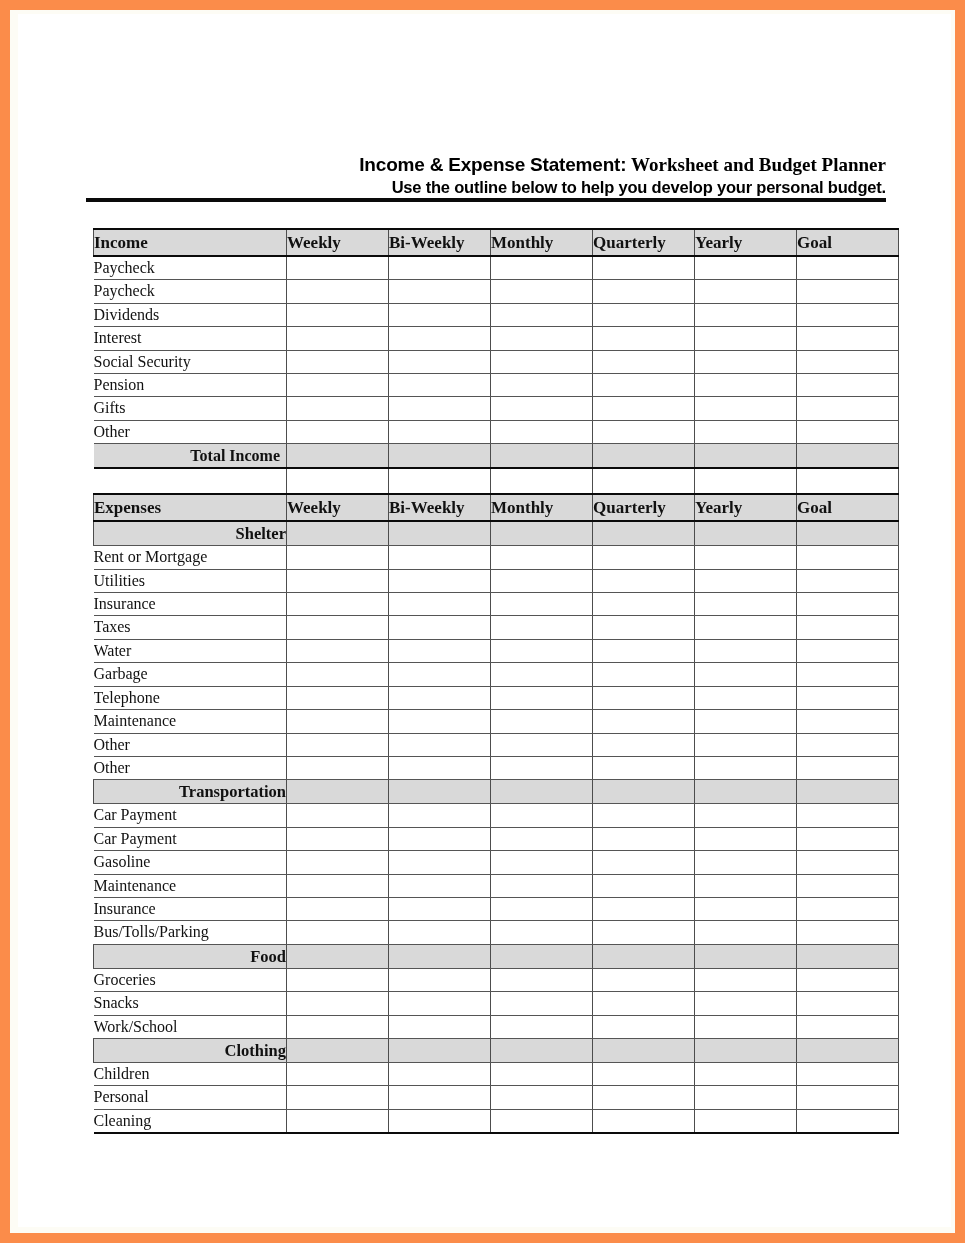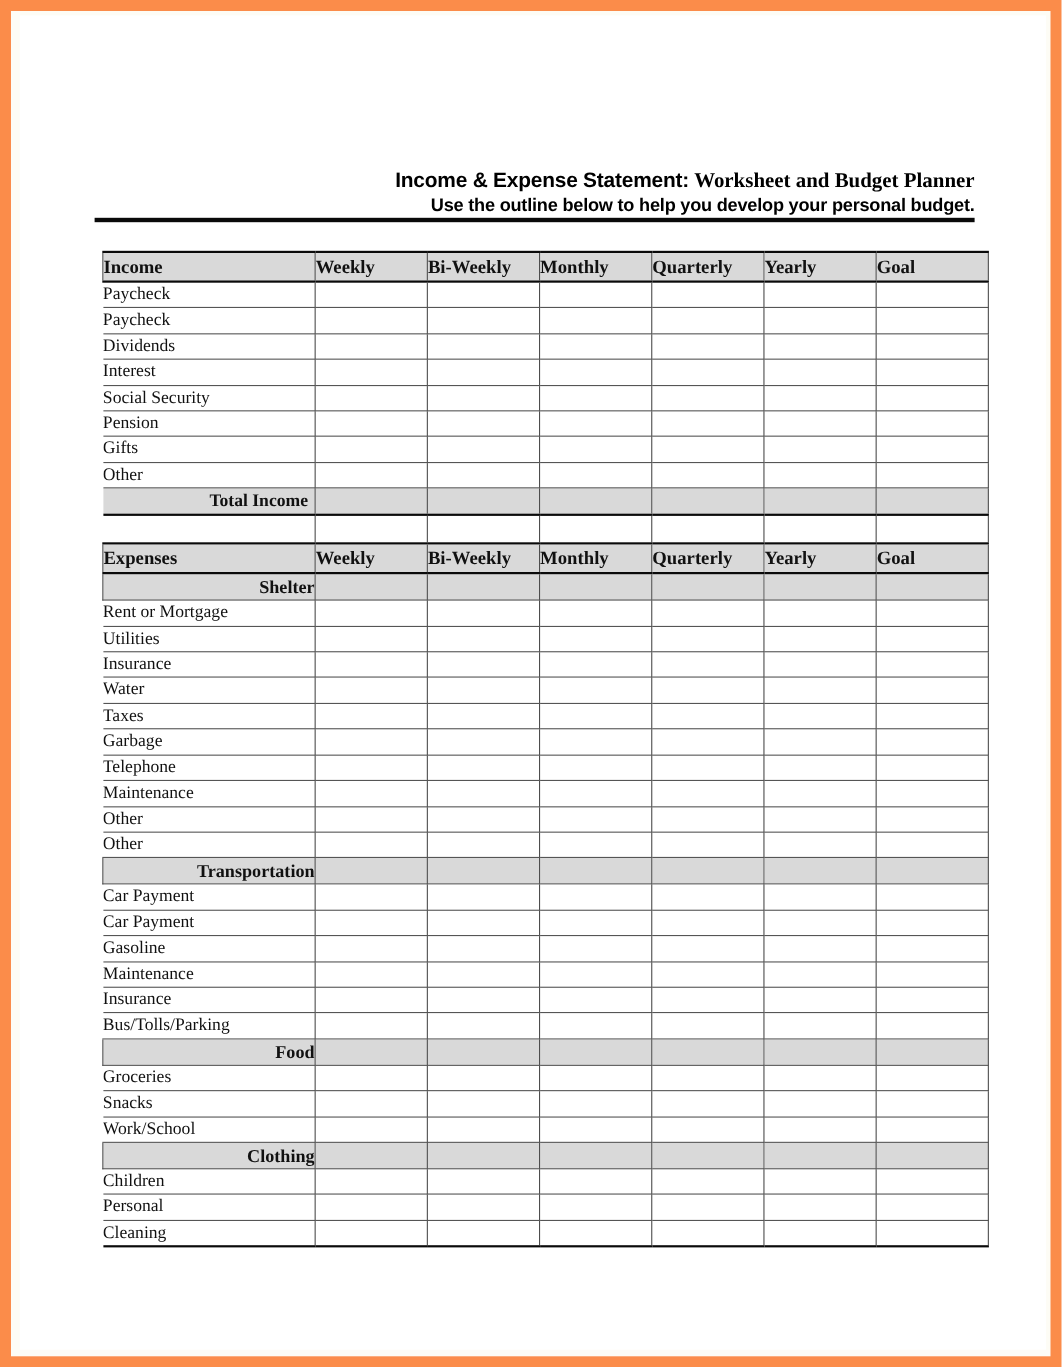--- a/index.html
+++ b/index.html
@@ -357,30 +357,30 @@
             <tr class="item">
               <td class="lbl">Insurance</td>
               <td></td>
               <td></td>
               <td></td>
               <td></td>
               <td></td>
               <td></td>
             </tr>
             <tr class="item">
+              <td class="lbl">Taxes</td>
+              <td></td>
+              <td></td>
+              <td></td>
+              <td></td>
+              <td></td>
+              <td></td>
+            </tr>
+            <tr class="item">
               <td class="lbl">Water</td>
-              <td></td>
-              <td></td>
-              <td></td>
-              <td></td>
-              <td></td>
-              <td></td>
-            </tr>
-            <tr class="item">
-              <td class="lbl">Taxes</td>
               <td></td>
               <td></td>
               <td></td>
               <td></td>
               <td></td>
               <td></td>
             </tr>
             <tr class="item">
               <td class="lbl">Garbage</td>
               <td></td>

